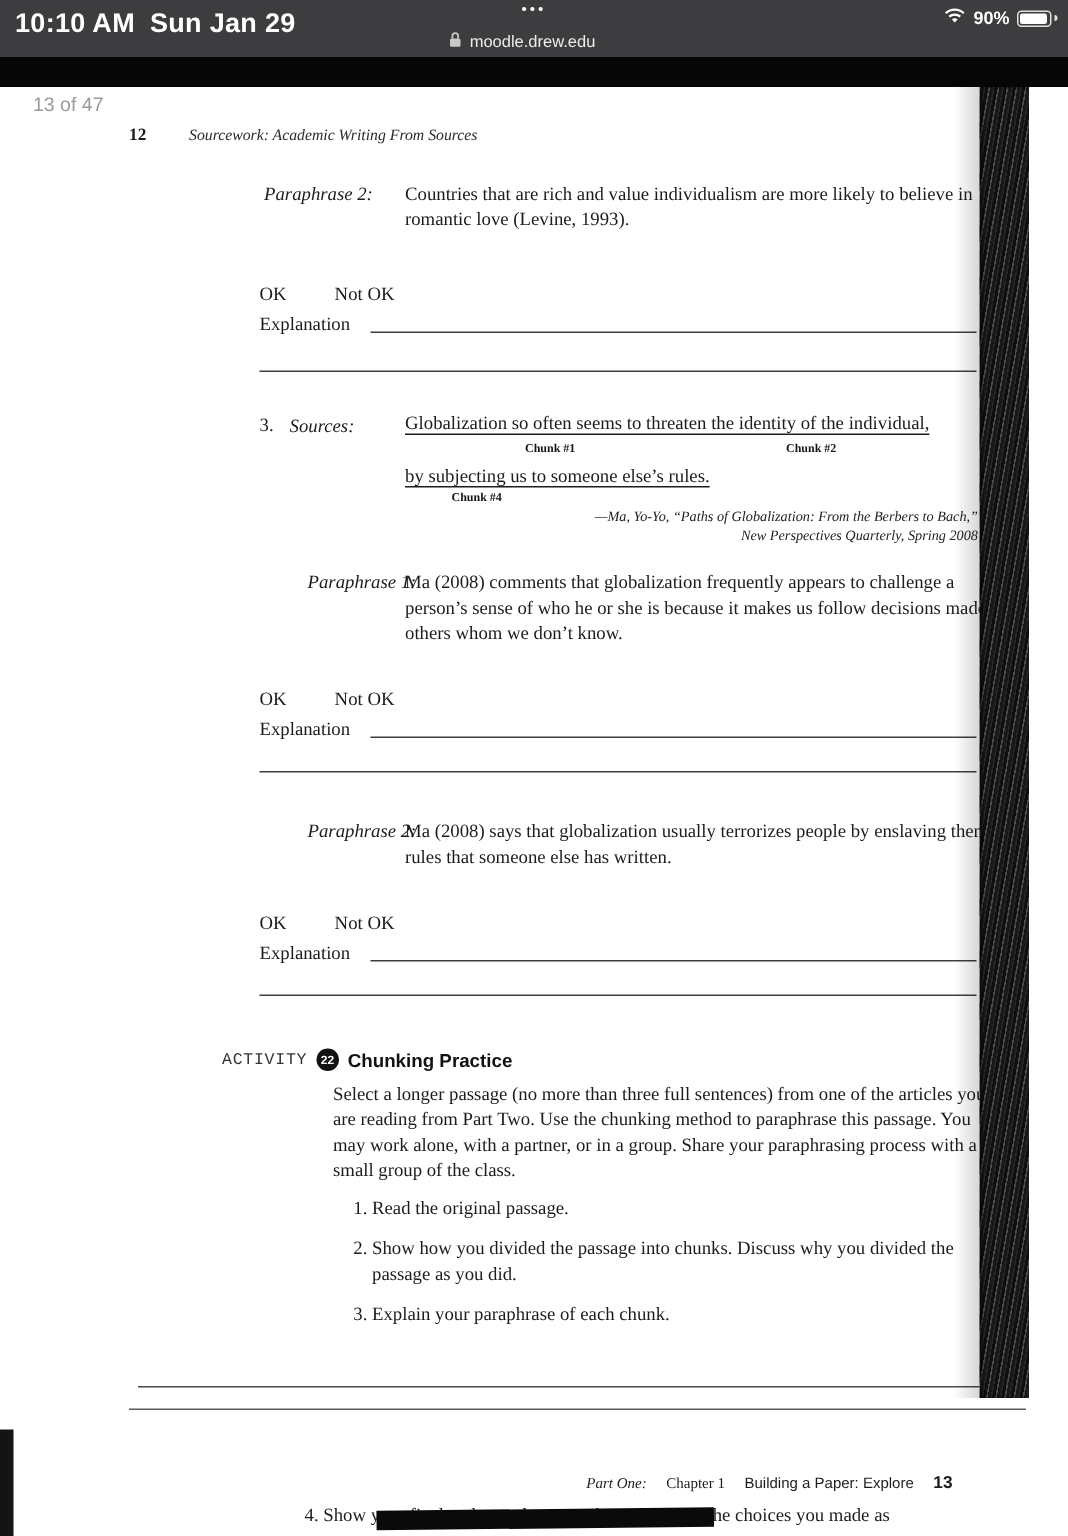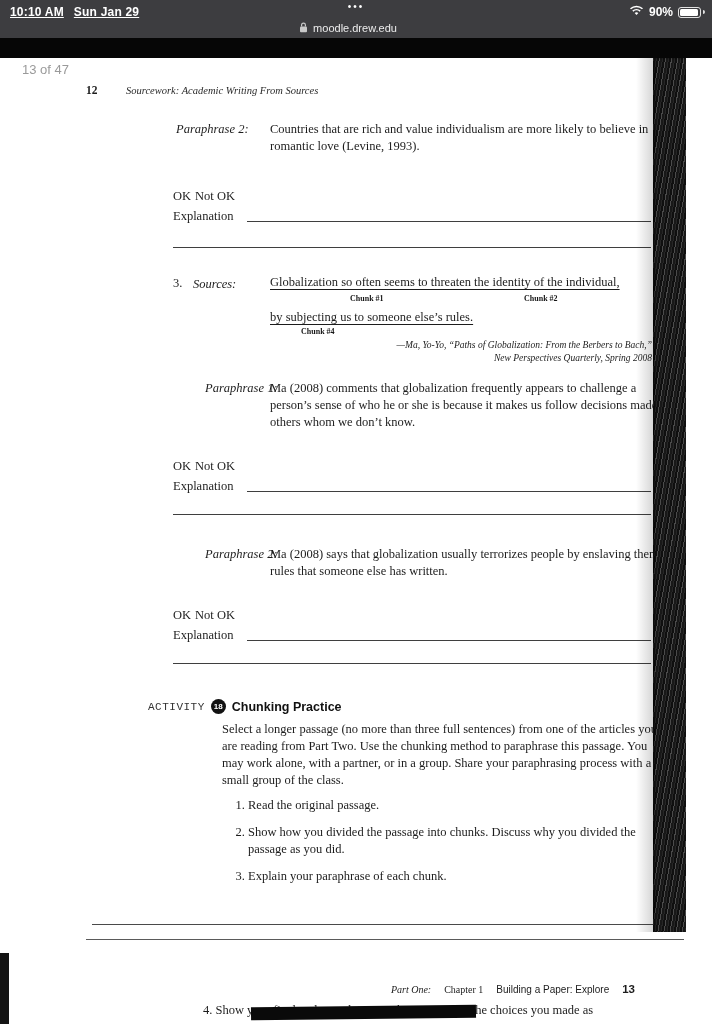--- a/index.html
+++ b/index.html
@@ -6,21 +6,21 @@
   html,body { background:#000; }
   #screen {
     position:relative; width:712px; height:1024px; overflow:hidden;
     background:#ffffff; font-family:"Liberation Serif", serif; color:#1c1c1c;
   }
   .abs { position:absolute; }
 
   
   .status-bar { left:0; top:0; width:712px; height:38px; background:#3d3d40; color:#fff;
     font-family:"Liberation Sans", sans-serif; }
-  .sb-left { left:10px; top:5px; font-size:12px; font-weight:bold; letter-spacing:.2px;text-decoration:underline; }
+  .sb-left { left:10px; top:5px; font-size:18px; font-weight:bold; letter-spacing:.2px; }
   .sb-date { margin-left:10px; }
   .sb-dots { left:0; right:0; top:1px; text-align:center; font-size:10px; letter-spacing:2px; color:#fff; }
   .sb-right { top:5px; right:7px; display:flex; align-items:center; gap:5px; font-size:12px; font-weight:bold; }
   .battery { position:relative; width:23px; height:11px; border:1px solid rgba(255,255,255,.85); border-radius:3px; }
   .battery .level { position:absolute; left:1px; top:1px; bottom:1px; width:88%; background:#fff; border-radius:1.5px; }
   .battery-nub { width:2px; height:4px; background:rgba(255,255,255,.85); border-radius:0 2px 2px 0; margin-left:-3px; }
   .url-bar { left:0; right:16px; top:20px; height:16px; display:flex; justify-content:center; align-items:center; gap:5px; }
   .url-text { font-size:11px; color:#ececec; font-family:"Liberation Sans", sans-serif; }
 
   .letterbox { left:0; top:38px; width:712px; height:20px; background:#060606; }
@@ -33,21 +33,21 @@
   .ital { font-style:italic; }
   .rule { height:1px; background:#3f3f3f; }
 
   .run-num   { left:86px;  top:84px; font-size:11.5px; font-weight:bold; }
   .run-title { left:126px; top:85px; font-size:10.5px; font-style:italic; color:#2a2a2a; }
 
   .l-p2a { left:176px; top:121px; }
   .t-p2a { left:270px; top:121px; width:398px; }
 
   .okrow { font-size:12.5px; }
-  .okrow .notok { margin-left:4px; }
+  .okrow .notok { margin-left:32px; }
   .okrow-a { left:173px; top:189px; }
   .exp-a   { left:173px; top:208px; }
   .rule-a1 { left:247px; top:221px; width:404px; }
   .rule-a2 { left:173px; top:247px; width:478px; }
 
   .item3-num { left:173px; top:276px; font-size:12.5px; }
   .l-orig    { left:193px; top:276px; }
   .orig-line { text-decoration:underline; text-underline-offset:3px; text-decoration-thickness:.8px; }
   .orig1 { left:270px; top:274px; width:404px; }
   .orig2 { left:270px; top:309px; }
@@ -183,21 +183,21 @@
 
   <div class="abs okrow okrow-c">
     <span>OK</span><span class="notok">Not OK</span>
   </div>
   <div class="abs serif-sm exp-c">Explanation</div>
   <div class="abs rule rule-c1"></div>
   <div class="abs rule rule-c2"></div>
 
   <div class="abs activity-row">
     <span class="activity-label">ACTIVITY</span>
-    <span class="activity-badge">18</span>
+    <span class="activity-badge">22</span>
     <span class="activity-title">Chunking Practice</span>
   </div>
   <div class="abs serif-sm activity-intro">Select a longer passage (no more than three full sentences) from one of the articles you are reading from Part Two. Use the chunking method to paraphrase this passage. You may work alone, with a partner, or in a group. Share your paraphrasing process with a small group of the class.</div>
   <div class="abs activity-steps">
     <ol>
       <li>Read the original passage.</li>
       <li>Show how you divided the passage into chunks. Discuss why you divided the passage as you did.</li>
       <li>Explain your paraphrase of each chunk.</li>
     </ol>
   </div>

